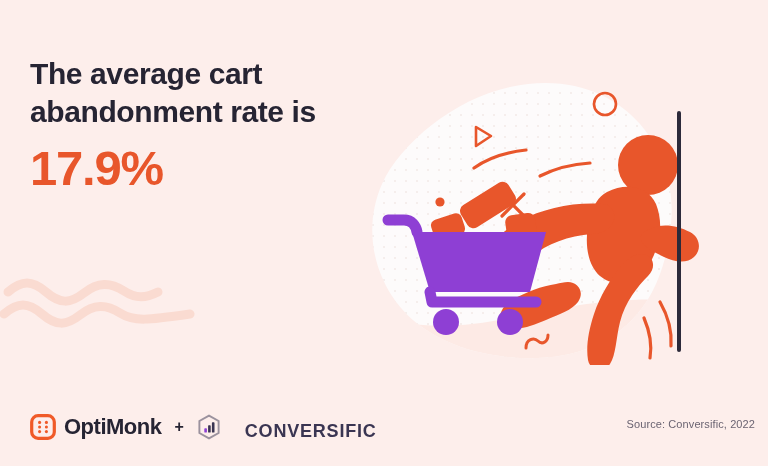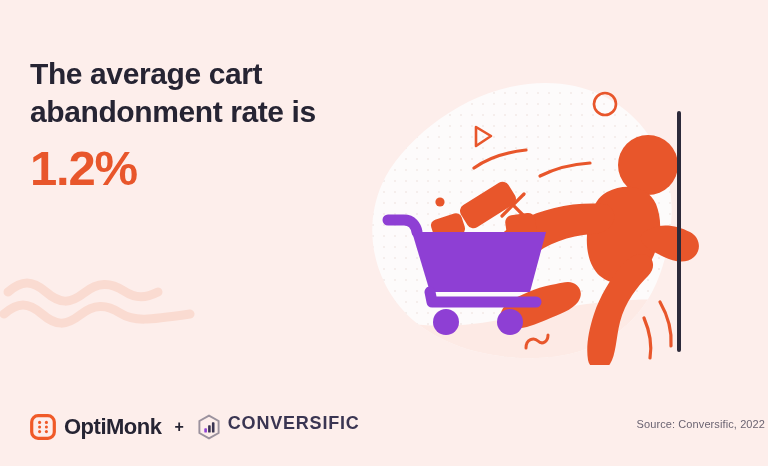--- a/index.html
+++ b/index.html
@@ -104,53 +104,54 @@
   }
   .plus-sign {
     font-size: 16px;
     font-weight: bold;
     color: #262433;
     margin: 0 13px;
     line-height: 1;
   }
   .conversific-logo {
     display: flex;
-    align-items: flex-start;
+    align-items: flex-end;
+    gap: 17px;
   }
   .conversific-mark {
     width: 24px;
     height: 26px;
     flex: 0 0 24px;
     margin-right: 7px;
   }
   .conversific-word {
     font-size: 18px;
     font-weight: bold;
     color: #3a3552;
     letter-spacing: 0.8px;
     line-height: 1;
   }
   .source-note {
     position: absolute;
-    right: 3px;
+    right: 13px;
     top: 14px;
     font-size: 11px;
     color: #6b6472;
     letter-spacing: 0.1px;
   }
 </style>
 </head>
 <body>
 
 <div id="infographic">
 
   <div class="headline-block">
     <p class="headline">The average cart
 abandonment rate is</p>
-    <p class="stat">1.2%</p>
+    <p class="stat">17.9%</p>
   </div>
 
   <div class="waves">
     <svg width="200" height="56" viewBox="0 0 200 56" xmlns="http://www.w3.org/2000/svg">
       <path d="M8 16 C22 4 32 4 46 16 C60 28 70 28 84 17 C98 6 110 6 124 15 C136 23 146 22 158 16" fill="none" stroke="#fadbd1" stroke-width="9" stroke-linecap="round"></path>
       <path d="M4 38 C18 26 28 26 42 38 C56 50 66 50 80 39 C94 28 106 28 120 37 C134 46 148 44 190 38" fill="none" stroke="#fadbd1" stroke-width="9" stroke-linecap="round"></path>
     </svg>
   </div>
 
   <div class="illustration">

